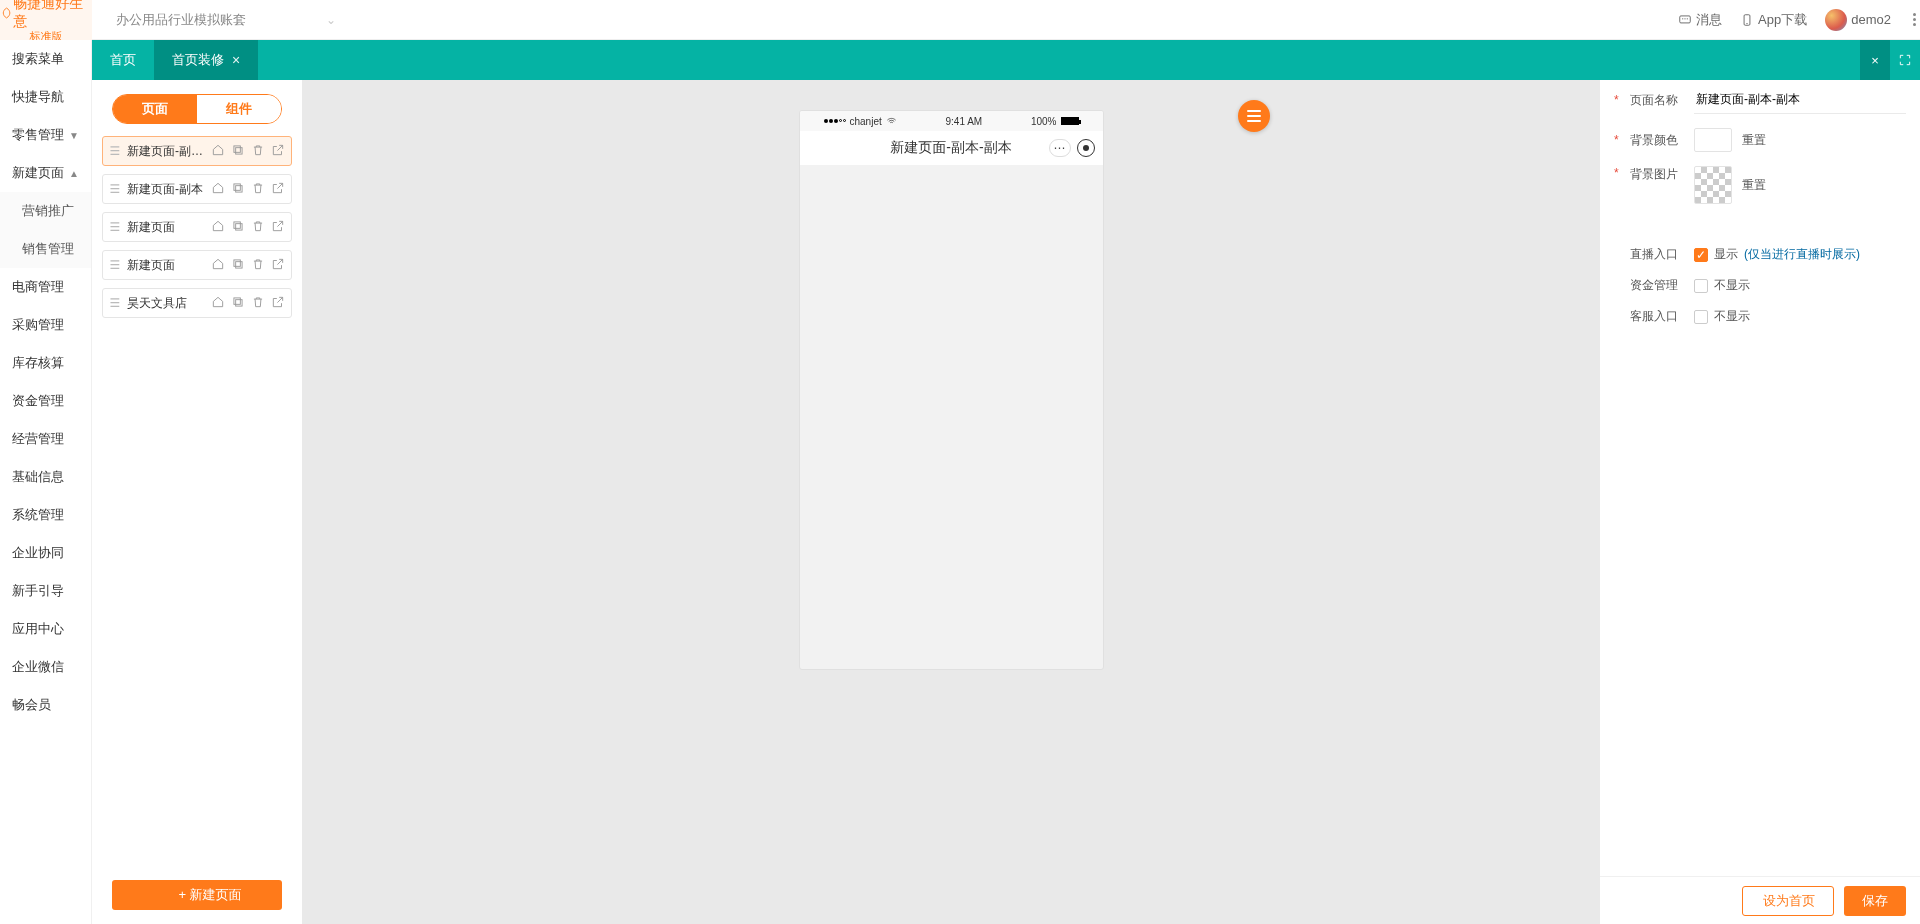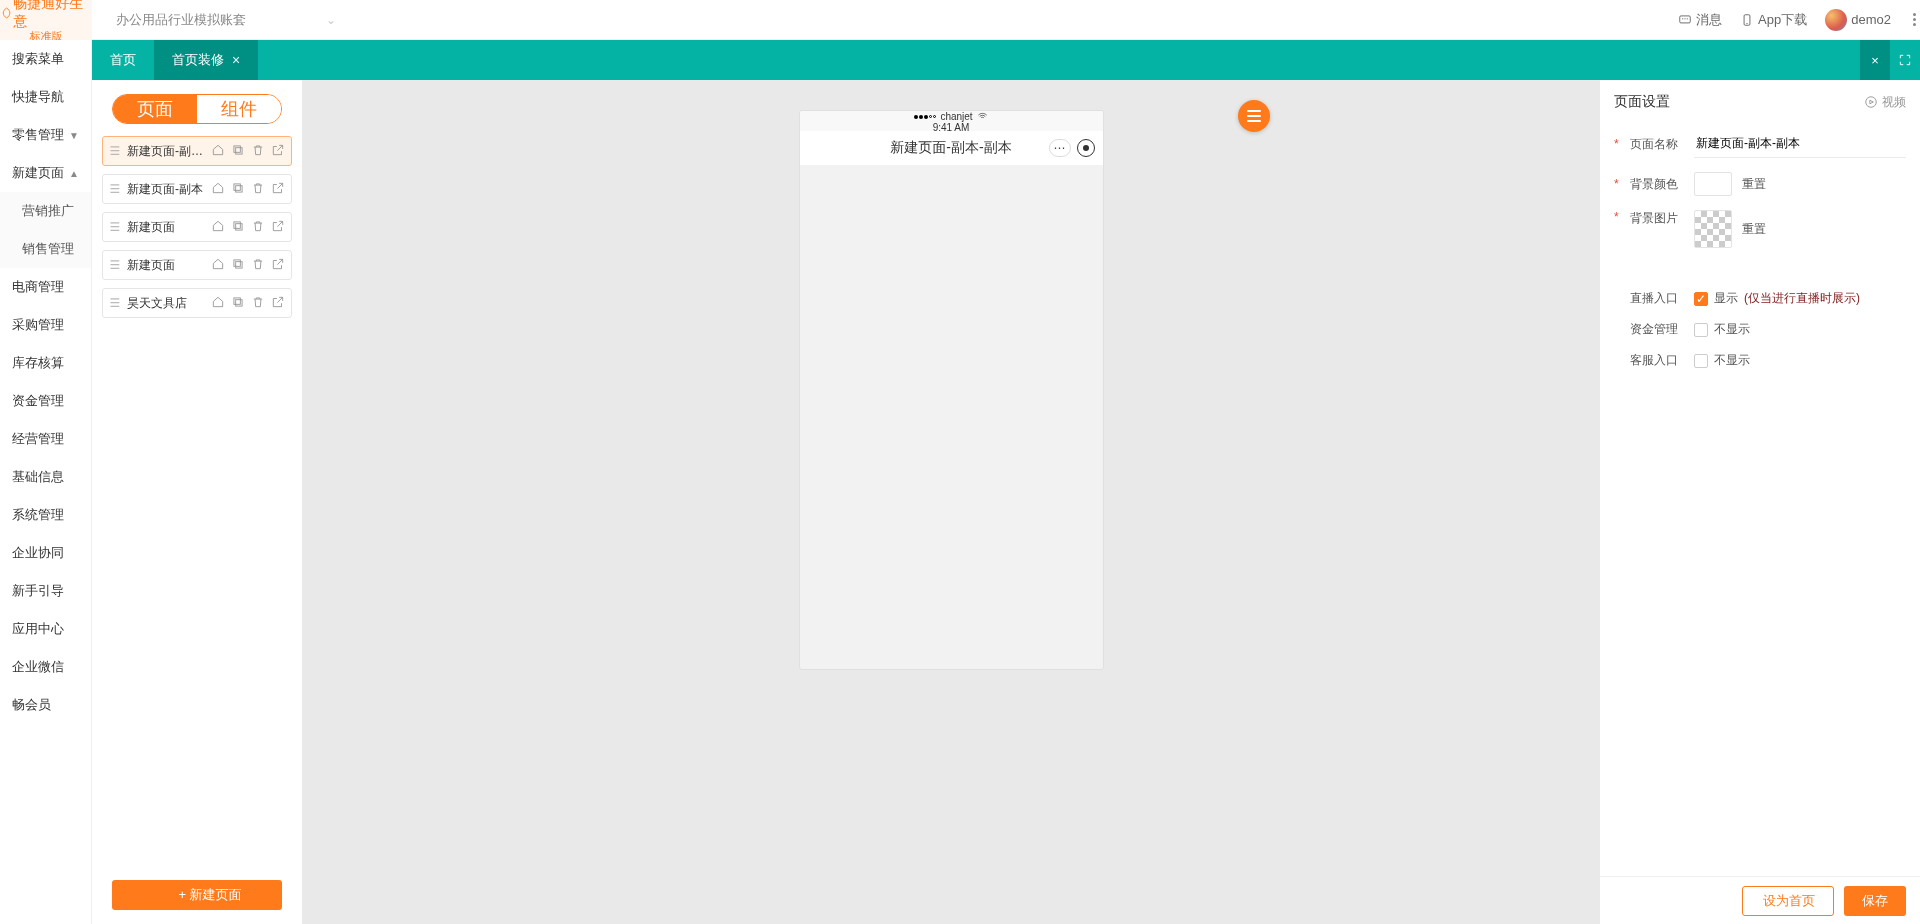--- a/index.html
+++ b/index.html
@@ -34,35 +34,35 @@
 .tab .close { font-size: 14px; opacity: .9; }
 .tab-bar .bar-right { margin-left: auto; display: flex; align-items: center; }
 .bar-btn { width: 30px; height: 40px; display: flex; align-items: center; justify-content: center; color: #fff; cursor: pointer; }
 .bar-btn.close-bar { background: #008f83; }
 
 .workspace { flex: 1; display: flex; min-height: 0; }
 
 
 .page-panel { width: 210px; padding: 14px 10px; display: flex; flex-direction: column; background: #fff; }
 .seg-toggle { width: 170px; height: 30px; border: 1px solid #ff7a1a; border-radius: 15px; display: flex; overflow: hidden; margin: 0 auto 12px; }
-.seg-toggle .seg { flex: 1; display: flex; align-items: center; justify-content: center; font-size: 18px; cursor: pointer; color: #ff7a1a; background: #fff; }
+.seg-toggle .seg { flex: 1; display: flex; align-items: center; justify-content: center; font-size: 13px; cursor: pointer; color: #ff7a1a; background: #fff; font-weight: bold; }
 .seg-toggle .seg.active { background: #ff7a1a; color: #fff; }
 .page-list { display: flex; flex-direction: column; gap: 8px; flex: 1; overflow: auto; }
 .page-row { height: 30px; border: 1px solid #e5e5e5; border-radius: 3px; display: flex; align-items: center; padding: 0 6px; gap: 6px; background: #fff; cursor: pointer; }
 .page-row.active { border-color: #ffb37a; background: #fff4ea; }
 .page-row .drag { color: #bbb; font-size: 12px; width: 12px; text-align: center; }
 .page-row .name { flex: 1; font-size: 12px; white-space: nowrap; overflow: hidden; text-overflow: ellipsis; }
 .page-row .icons { display: flex; gap: 6px; color: #999; font-size: 12px; }
 .page-row .icons span { cursor: pointer; }
 .add-page-btn { margin-top: 10px; align-self: center; width: 170px; height: 30px; border-radius: 3px; background: #ff7a1a; color: #fff; display: flex; align-items: center; justify-content: center; gap: 4px; cursor: pointer; font-size: 13px; padding-left: 26px; }
 
 
 .canvas-wrap { flex: 1; background: #e9e9e9; position: relative; display: flex; justify-content: center; align-items: flex-start; padding: 30px 0; overflow: auto; }
 .phone { width: 305px; background: #f2f2f2; border: 1px solid #e0e0e0; border-radius: 3px; height: 560px; display: flex; flex-direction: column; overflow: hidden; }
-.status-bar { height: 20px; background: #f8f8f8; display: flex; align-items: center; justify-content: space-between; padding: 0 0; font-size: 10px; color: #333; flex-direction: column; }
+.status-bar { height: 20px; background: #f8f8f8; display: flex; align-items: center; justify-content: space-between; padding: 0 24px; font-size: 10px; color: #333; }
 .status-left, .status-right { display: flex; align-items: center; gap: 4px; }
 .sig-dots { display: flex; gap: 1px; }
 .sig-dots i { width: 4px; height: 4px; border-radius: 50%; background: #000; display: block; }
 .sig-dots i.empty { background: transparent; border: 1px solid #000; width: 3px; height: 3px; }
 .battery { width: 18px; height: 8px; border: 1px solid #000; position: relative; }
 .battery::after { content: ""; position: absolute; right: -3px; top: 2px; width: 2px; height: 4px; background: #000; }
 .battery .fill { background: #000; width: 100%; height: 100%; }
 .nav-bar { height: 34px; background: #fff; display: flex; align-items: center; justify-content: center; position: relative; font-size: 14px; }
 .nav-bar .nav-right { position: absolute; right: 8px; display: flex; gap: 6px; align-items: center; }
 .nav-bar .pill { width: 22px; height: 18px; border: 1px solid #ddd; border-radius: 9px; display: flex; align-items: center; justify-content: center; font-size: 12px; color: #444; }
@@ -82,21 +82,21 @@
 .field-row .req { color: #e74c3c; width: 6px; }
 .field-row .label { width: 54px; color: #555; flex-shrink: 0; }
 .field-row .value-area { flex: 1; display: flex; align-items: center; gap: 10px; }
 .text-input { flex: 1; height: 28px; border: none; border-bottom: 1px solid #eaeaea; font-size: 12px; padding: 0 2px; outline: none; }
 .swatch { width: 38px; height: 24px; border: 1px solid #e3e3e3; background: #fff; border-radius: 2px; cursor: pointer; }
 .checker { width: 38px; height: 38px; border: 1px solid #e3e3e3; border-radius: 2px; cursor: pointer; background-image: linear-gradient(45deg,#ccc 25%,transparent 25%,transparent 75%,#ccc 75%),linear-gradient(45deg,#ccc 25%,transparent 25%,transparent 75%,#ccc 75%); background-size: 12px 12px; background-position: 0 0,6px 6px; background-color: #fff; }
 .reset-link { color: #555; font-size: 12px; cursor: pointer; }
 .chk { display: flex; align-items: center; gap: 6px; font-size: 12px; color: #555; }
 .chkbox { width: 14px; height: 14px; border: 1px solid #ccc; border-radius: 2px; display: flex; align-items: center; justify-content: center; background: #fff; cursor: pointer; }
 .chkbox.checked { background: #ff7a1a; border-color: #ff7a1a; color: #fff; }
-.chk .hint { color: #7f1d1d; }
+.chk .hint { color: #0369a1; }
 .settings-foot { height: 48px; border-top: 1px solid #f0f0f0; display: flex; align-items: center; justify-content: flex-end; gap: 10px; padding: 0 14px; }
 .btn { height: 30px; padding: 0 18px; border-radius: 3px; display: flex; align-items: center; justify-content: center; font-size: 13px; cursor: pointer; }
 .btn.ghost { border: 1px solid #ff7a1a; color: #ff7a1a; background: #fff; padding-left: 20px; }
 .btn.primary { background: #ff7a1a; color: #fff; }
 
 svg.ico { width: 14px; height: 14px; stroke: currentColor; fill: none; stroke-width: 1.6; }
 </style>
 </head>
 <body>
 
@@ -367,30 +367,20 @@
         <div class="toggle-handle">
           <div class="bars">
               <i></i>
               <i></i>
               <i></i>
             </div>
         </div>
       </div>
 
       <div class="settings-panel">
-        <div class="settings-head">
-          <span class="title">页面设置</span>
-          <span class="video">
-            <svg class="ico" viewBox="0 0 24 24">
-                <circle cx="12" cy="12" r="9"></circle>
-                <path d="M10 9l6 3-6 3z"></path>
-              </svg>
-            <span>视频</span>
-          </span>
-        </div>
         <div class="settings-body">
           <div class="field-row">
             <span class="req">*</span>
               <span class="label">页面名称</span>
             <div class="value-area">
               <input class="text-input" value="新建页面-副本-副本" style="">
             </div>
           </div>
           <div class="field-row">
             <span class="req">*</span>

